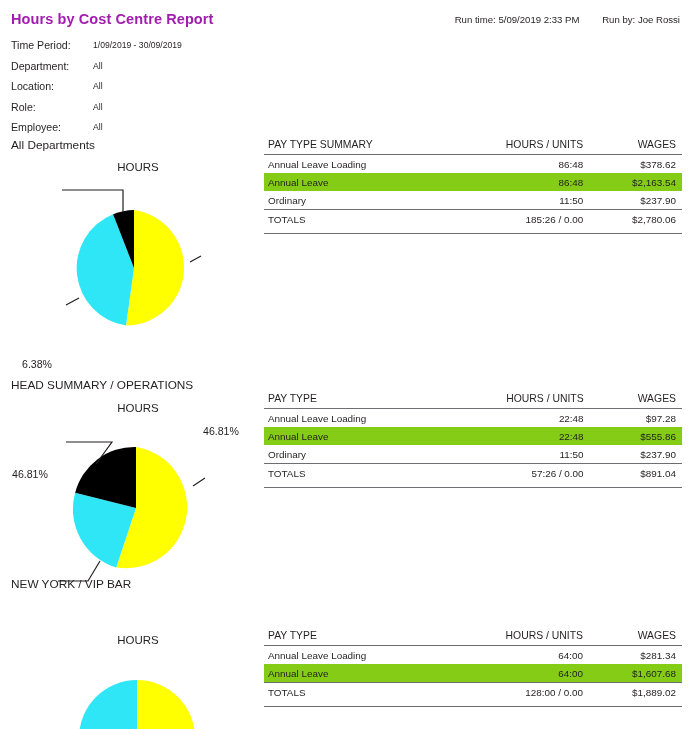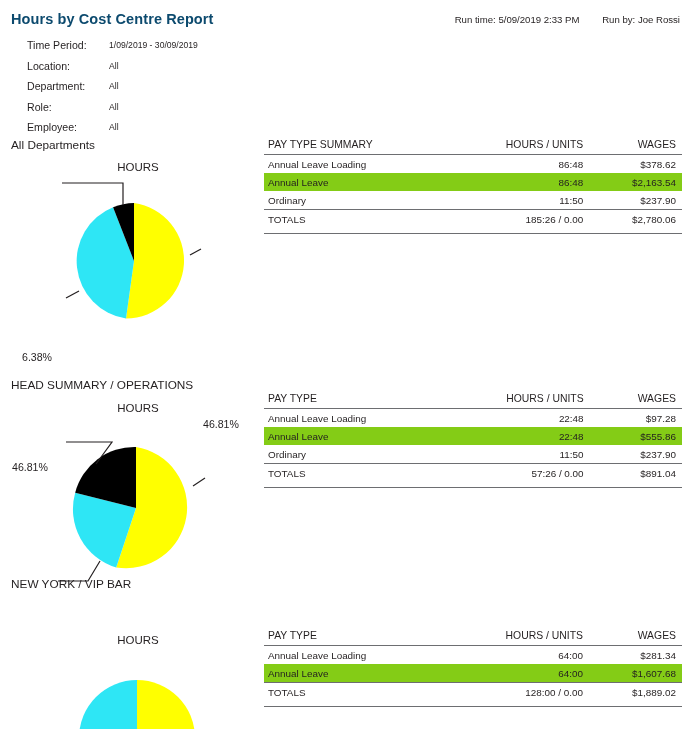--- a/index.html
+++ b/index.html
@@ -23,21 +23,21 @@
   }
 
   
   .report-title {
     position: absolute;
     left: 11px;
     top: 11px;
     font-size: 14.5px;
     font-weight: bold;
     letter-spacing: 0.1px;
-    color: #0c4a6e;
+    color: #a21caf;
   }
   .runinfo {
     position: absolute;
     top: 14px;
     right: 12px;
     font-size: 9.6px;
     color: #231f20;
     white-space: nowrap;
   }
   .runinfo .runby { margin-left: 20px; }
@@ -51,21 +51,20 @@
   }
   .criteria-row {
     height: 20.5px;
     line-height: 20.5px;
     white-space: nowrap;
   }
   .criteria-label {
     display: inline-block;
     width: 82px;
     color: #231f20;
-    margin-left: 16px;
   }
   .criteria-value {
     display: inline-block;
     font-size: 8.6px;
     color: #231f20;
     vertical-align: 1px;
   }
   .criteria-row.period .criteria-value { vertical-align: 1px; text-align: center; }
 
   .section-heading {
@@ -146,38 +145,38 @@
     <span>5/09/2019 2:33 PM</span>
     <span class="runby">Run by:</span>
     <span>Joe Rossi</span>
   </div>
 
   <div class="criteria">
     <div class="criteria-row period">
       <span class="criteria-label">Time Period:</span><span class="criteria-value">1/09/2019 - 30/09/2019</span>
     </div>
     <div class="criteria-row">
+      <span class="criteria-label">Department:</span><span class="criteria-value">All</span>
+    </div>
+    <div class="criteria-row">
       <span class="criteria-label">Location:</span><span class="criteria-value">All</span>
-    </div>
-    <div class="criteria-row">
-      <span class="criteria-label">Department:</span><span class="criteria-value">All</span>
     </div>
     <div class="criteria-row">
       <span class="criteria-label">Role:</span><span class="criteria-value">All</span>
     </div>
     <div class="criteria-row">
       <span class="criteria-label">Employee:</span><span class="criteria-value">All</span>
     </div>
   </div>
 
   <div class="section-heading all-dept">All Departments</div>
 
   <div class="chart-title" style="top:161px">HOURS</div>
 
-  <div class="pie-wrap" style="left:0px; top:171px;">
+  <div class="pie-wrap" style="left:0px; top:178px;">
     <svg class="pie-svg" width="260" height="160" viewBox="0 0 260 160">
 
       <path d="M 134 90 L 134 32 A 58 58 0 0 1 126.02 147.45 Z" fill="#ffff00"></path>
       <path d="M 134 90 L 126.02 147.45 A 58 58 0 0 1 113.06 36.27 Z" fill="#2ee6f5"></path>
       <path d="M 134 90 L 113.06 36.27 A 58 58 0 0 1 134 32 Z" fill="#000000"></path>
 
       <polyline points="123,34 123,12 62,12" fill="none" stroke="#231f20" stroke-width="1.2"></polyline>
       <line x1="190" y1="84" x2="201" y2="78" stroke="#231f20" stroke-width="1.2"></line>
       <line x1="79" y1="120" x2="66" y2="127" stroke="#231f20" stroke-width="1.2"></line>
     </svg>

